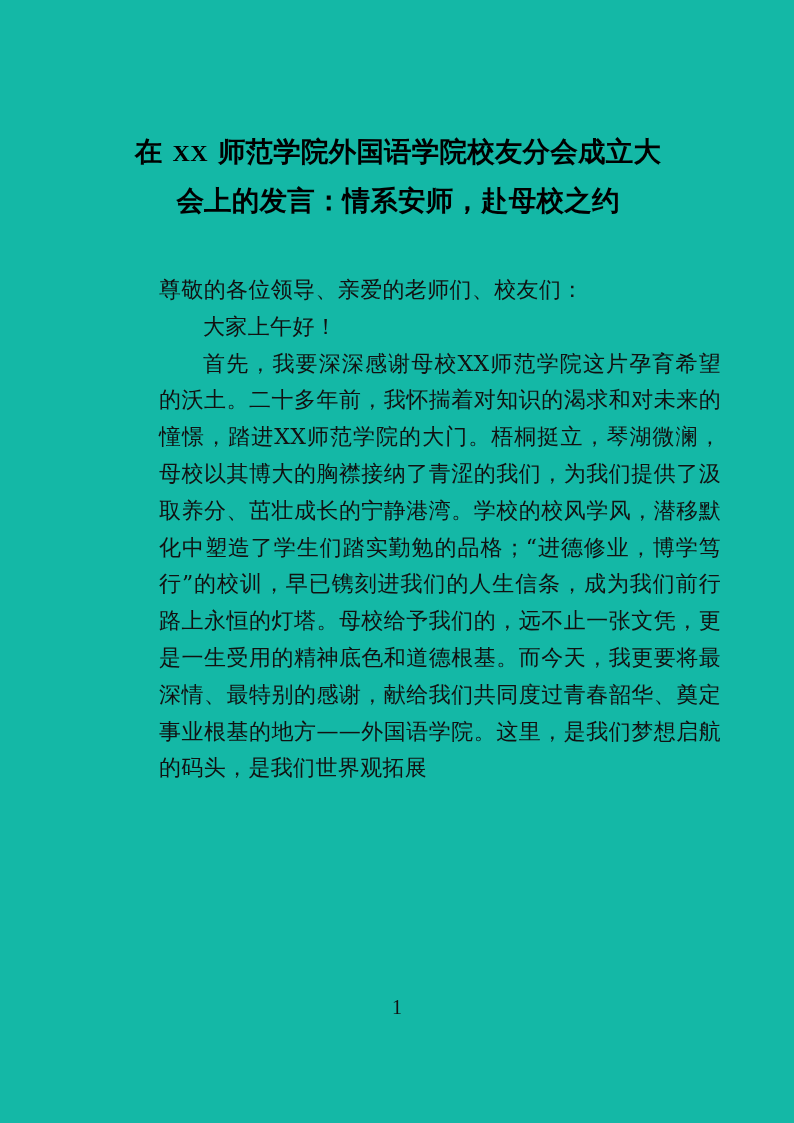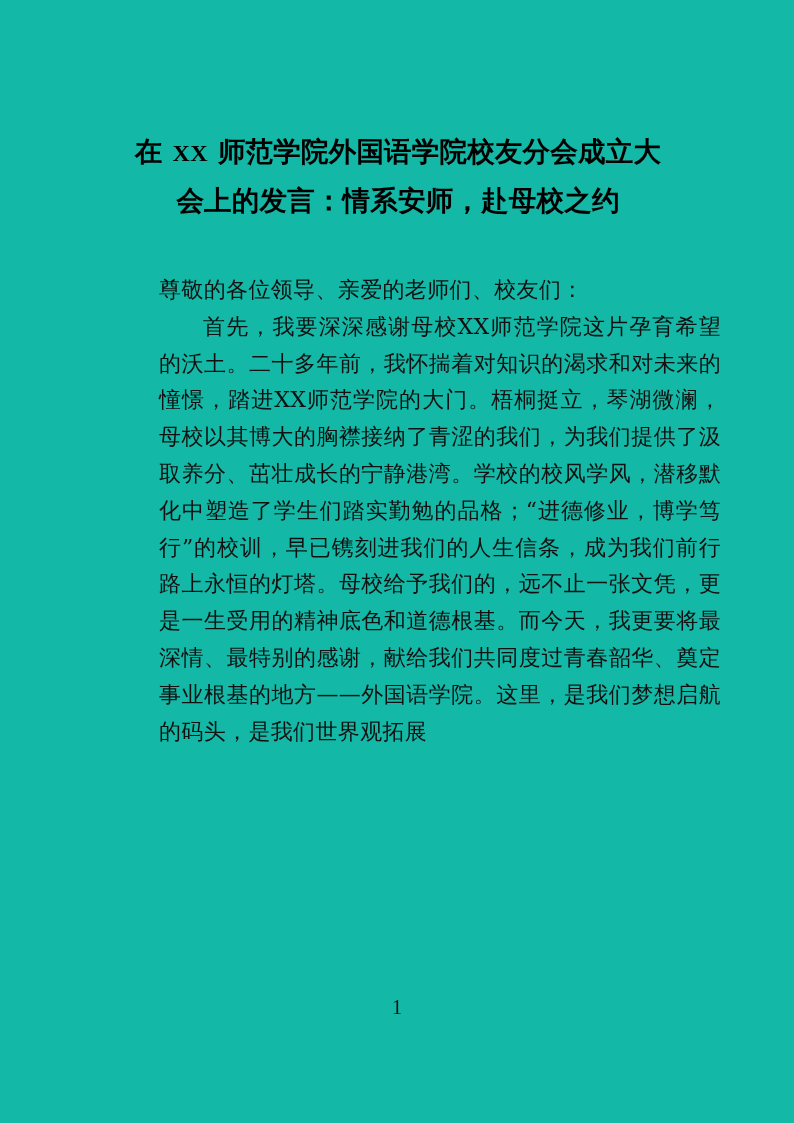--- a/index.html
+++ b/index.html
@@ -98,18 +98,19 @@
 
 <div class="page">
 
   <div class="doc-title">
     <span class="title-line">在 <span class="lat">XX</span> 师范学院外国语学院校友分会成立大</span>
     <span class="title-line">会上的发言：情系安师，赴母校之约</span>
   </div>
 
   <div class="body-block">
     <p class="flush">尊敬的各位领导、亲爱的老师们、校友们：</p>
+    <p class="indent">大家上午好！</p>
     <p class="indent">首先，我要深深感谢母校XX师范学院这片孕育希望的沃土。二十多年前，我怀揣着对知识的渴求和对未来的憧憬，踏进XX师范学院的大门。梧桐挺立，琴湖微澜，母校以其博大的胸襟接纳了青涩的我们，为我们提供了汲取养分、茁壮成长的宁静港湾。学校的校风学风，潜移默化中塑造了学生们踏实勤勉的品格；“进德修业，博学笃行”的校训，早已镌刻进我们的人生信条，成为我们前行路上永恒的灯塔。母校给予我们的，远不止一张文凭，更是一生受用的精神底色和道德根基。而今天，我更要将最深情、最特别的感谢，献给我们共同度过青春韶华、奠定事业根基的地方——外国语学院。这里，是我们梦想启航的码头，是我们世界观拓展</p>
   </div>
 
   <div class="page-number">1</div>
 
 </div>
 
 </body></html>

